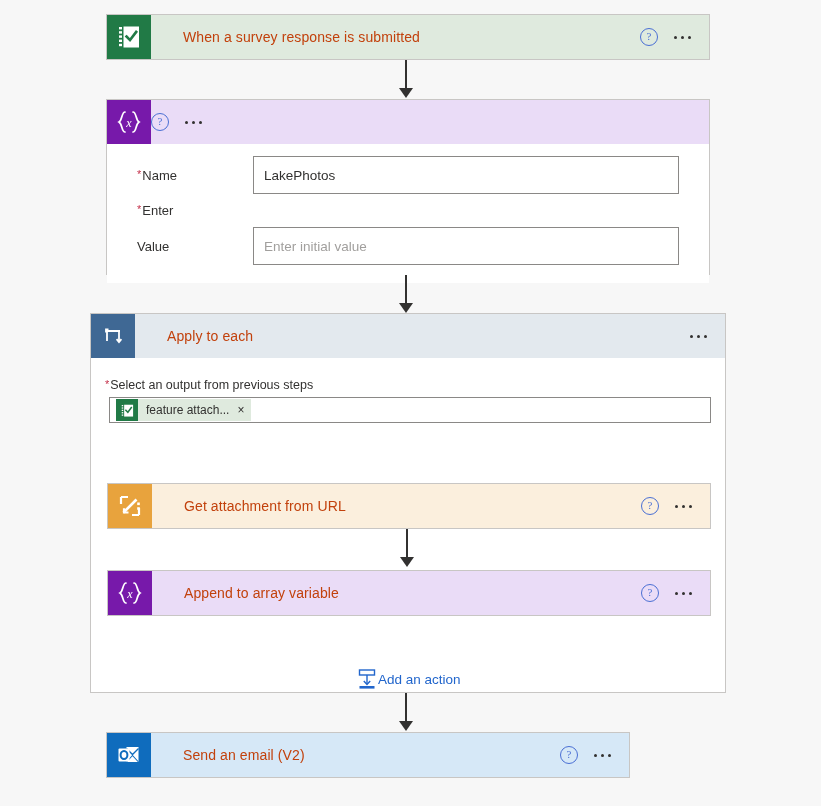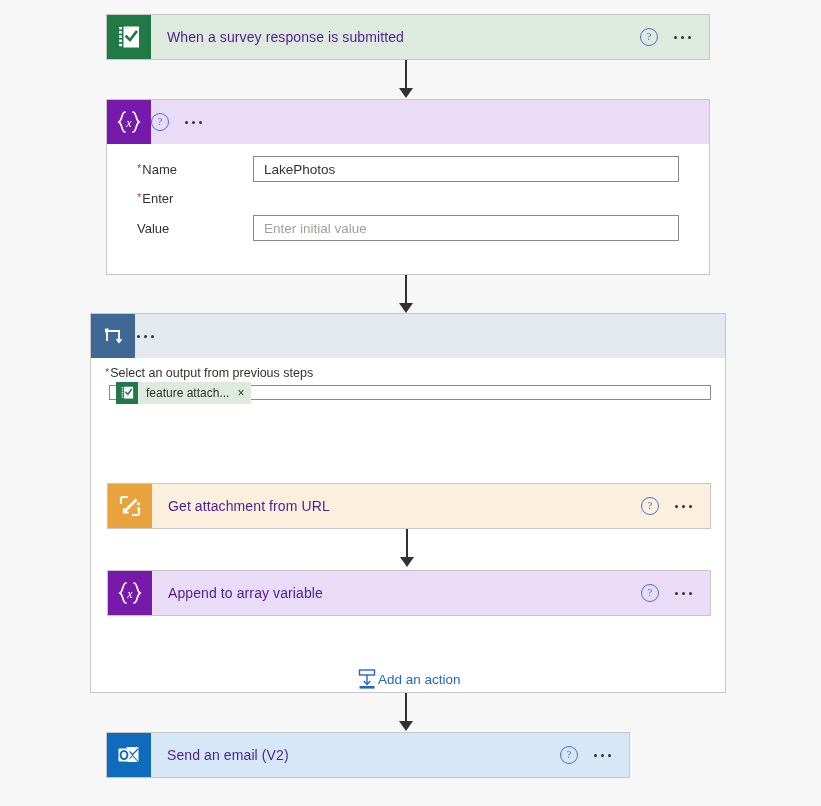--- a/index.html
+++ b/index.html
@@ -35,22 +35,22 @@
     height: 44px;
     min-width: 44px;
     display: flex;
     align-items: center;
     justify-content: center;
     box-sizing: border-box;
   }
   .card-title {
     flex: 1;
     font-size: 14px;
-    color: #4c1d95;
-    padding-left: 16px;
+    color: #c2410c;
+    padding-left: 32px;
     white-space: nowrap;
     letter-spacing: .1px;
   }
   .head-actions {
     display: flex;
     align-items: center;
     gap: 14px;
     padding-right: 16px;
   }
   .help-icon {
@@ -114,21 +114,21 @@
     box-sizing: border-box;
   }
   .req {
     color: #c4314b;
     font-size: 11px;
     vertical-align: top;
     margin-right: 1px;
   }
   .field-input {
     flex: 1;
-    height: 26px;
+    height: 38px;
     border: 1px solid #8a8886;
     background: #fff;
     display: flex;
     align-items: center;
     padding: 0 10px;
     font-size: 13.5px;
     color: #323130;
     box-sizing: border-box;
     margin-right: 14px;
     cursor: text;
@@ -155,25 +155,25 @@
     align-items: center;
     height: 44px;
     background: #e3e9ee;
   }
   .tile-loop { background: #3f6894; }
   .scope-body { position: relative; }
 
   .scope-field-label {
     font-size: 12.5px;
     color: #323130;
-    padding: 8px 0 5px 14px;
+    padding: 20px 0 5px 14px;
   }
   .token-box {
     margin: 0 14px 0 18px;
-    height: 15px;
+    height: 26px;
     border: 1px solid #8a8886;
     background: #fff;
     display: flex;
     align-items: center;
     padding: 0 6px;
     box-sizing: border-box;
   }
   .token-chip {
     display: flex;
     align-items: center;
@@ -321,20 +321,21 @@
 
   <div class="scope-head">
     <div class="icon-tile tile-loop">
       <svg width="24" height="24" viewBox="0 0 24 24">
         <path d="M5 7 h13 v10" stroke="#fff" stroke-width="1.8" fill="none"></path>
         <path d="M19 7 H6 v10" stroke="#fff" stroke-width="1.8" fill="none"></path>
         <path d="M5 8.5 V5.5 l2.5 0" stroke="#fff" stroke-width="1.8" fill="none"></path>
         <path d="M15.6 15.2 L18 18 l2.4 -2.8" stroke="#fff" stroke-width="1.8" fill="none"></path>
       </svg>
     </div>
+    <div class="card-title">Apply to each</div>
     <div class="head-actions">
       <div class="ellipsis">
           <i></i>
           <i></i>
           <i></i>
         </div>
     </div>
   </div>
 
   <div class="scope-body" style="height:335px;">

